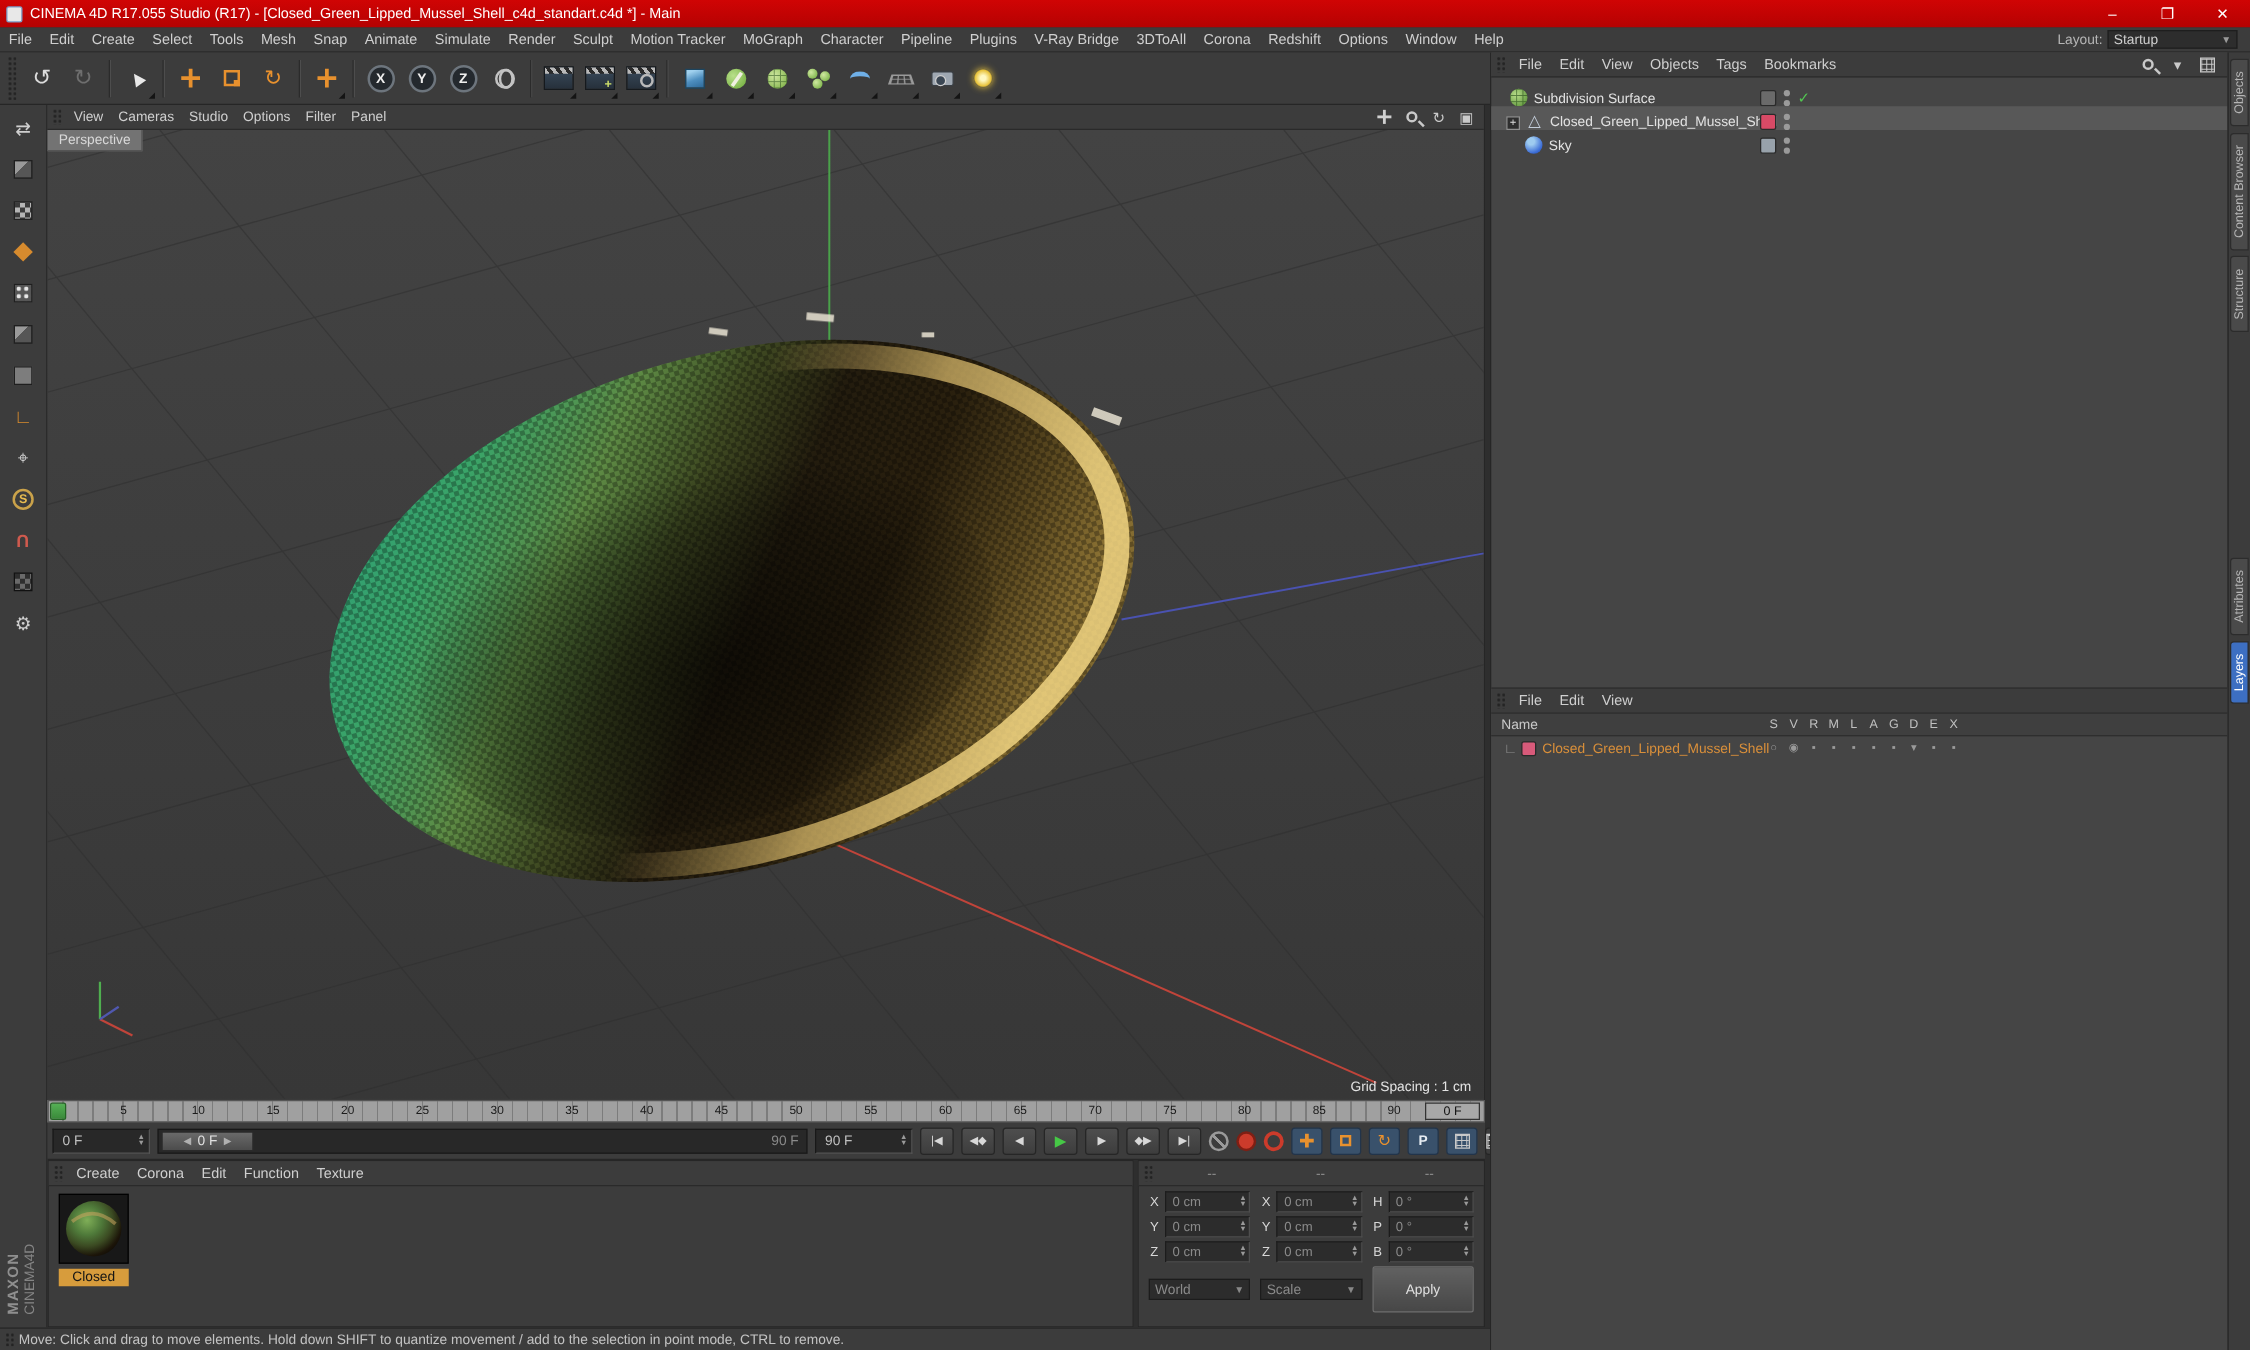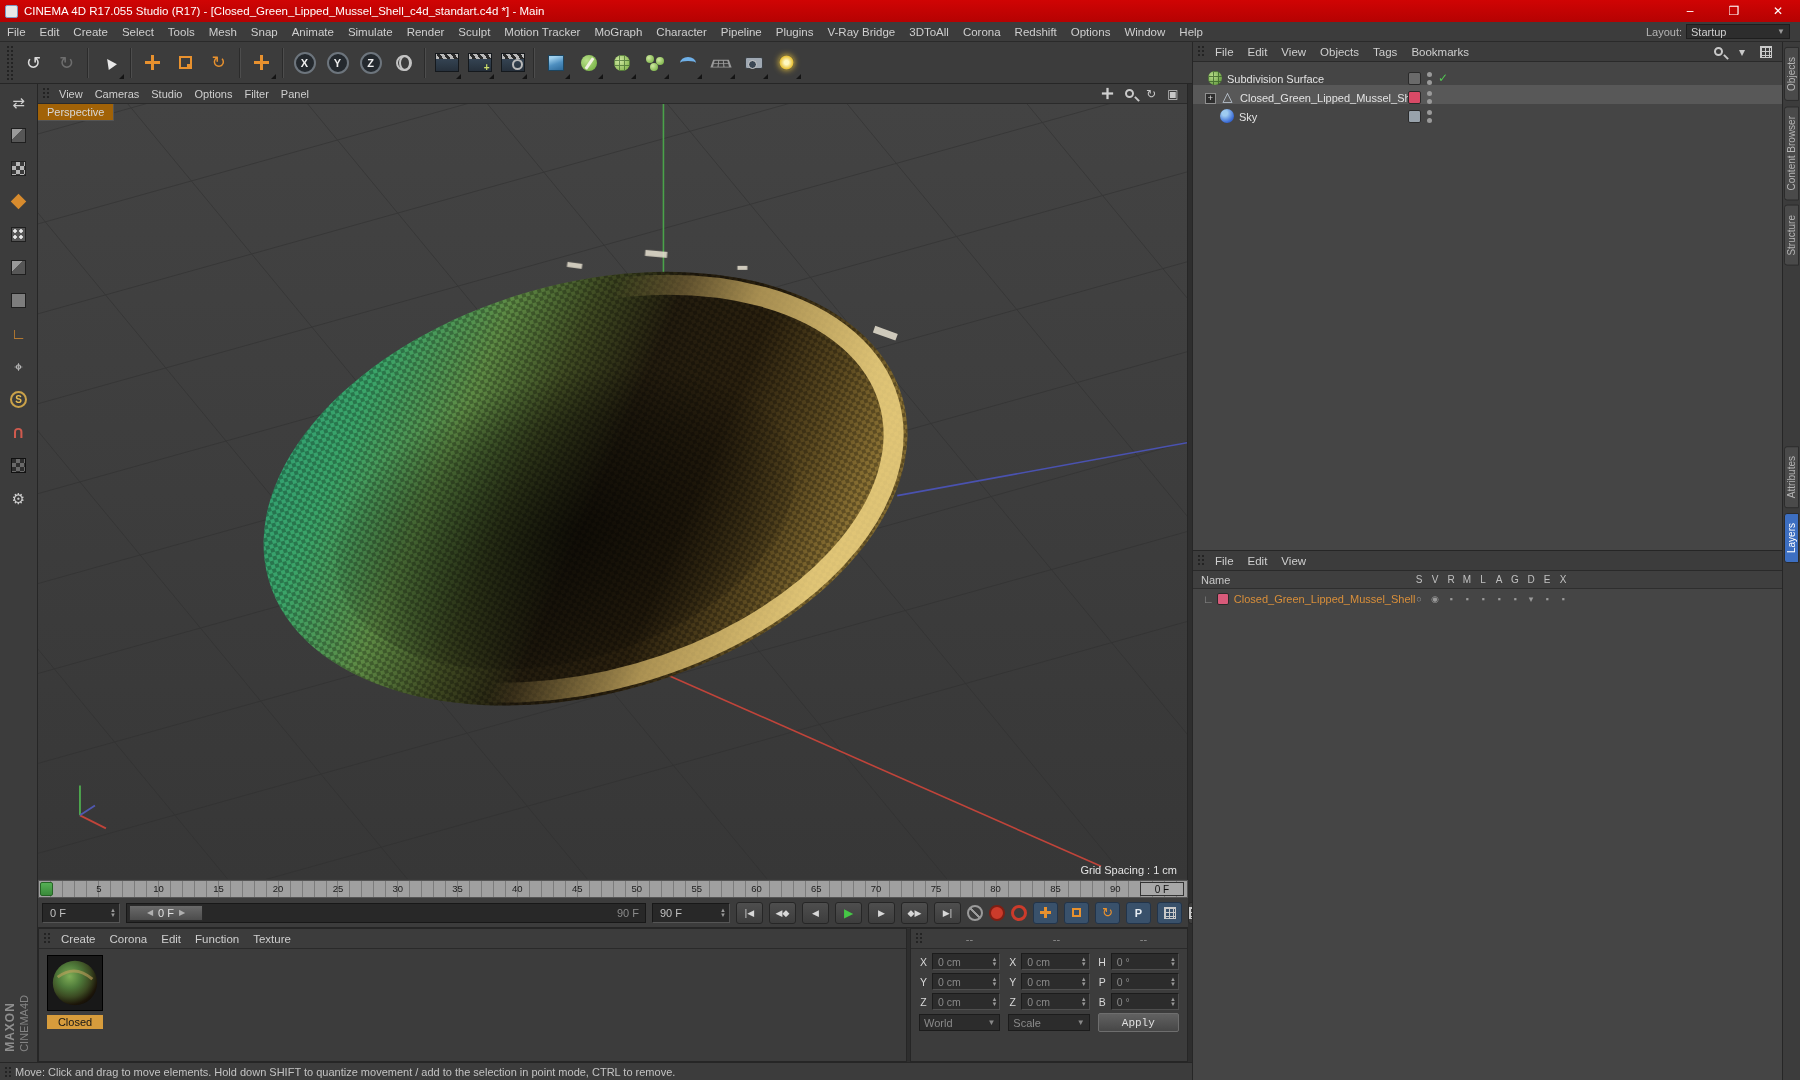--- a/index.html
+++ b/index.html
@@ -73,21 +73,21 @@
   
   #viewport{left:38px;top:84px;width:1150px;height:796px;background:#3a3a3a;border-right:1px solid #262626;}
   #vpmenu{height:20px;background:#3c3c3c;border-bottom:1px solid #2a2a2a;display:flex;align-items:center;}
   #vpmenu .mi{font-size:11px;padding:0 6px;}
   #vpnav{margin-left:auto;display:flex;align-items:center;gap:6px;padding-right:6px;}
   .vpico{width:16px;height:16px;display:flex;align-items:center;justify-content:center;color:#c9c9c9;font-size:12px;}
   .mag{width:9px;height:9px;border:2px solid #c9c9c9;border-radius:50%;position:relative;}
   .mag::after{content:"";position:absolute;left:7px;top:7px;width:6px;height:2px;background:#c9c9c9;transform:rotate(45deg);}
   #vpcanvas{position:relative;width:100%;height:776px;background:#3a3a3a;}
   #vpcanvas svg{position:absolute;inset:0;}
-  #persplabel{position:absolute;left:0;top:0;background:#a16207;border-right:1px solid #555;border-bottom:1px solid #555;padding:2px 9px;color:#d8d8d8;font-size:11px;}
+  #persplabel{position:absolute;left:0;top:0;background:#737373;border-right:1px solid #555;border-bottom:1px solid #555;padding:2px 9px;color:#d8d8d8;font-size:11px;}
   #gridspacing{position:absolute;right:10px;bottom:4px;color:#e3e3e3;font-size:11px;margin-top:32px;}
   
   #ruler{left:38px;top:880px;width:1150px;height:18px;background:#a0a0a0;border:1px solid #555;background-image:repeating-linear-gradient(90deg,transparent 0 10.98px,#7c7c7c 10.98px 11.98px);position:absolute;}
   .tick{position:absolute;top:2px;transform:translateX(-50%);color:#1c1c1c;font-size:9.5px;}
   #playhead{position:absolute;left:1px;top:1px;width:13px;height:14px;background:linear-gradient(#55b055,#3a8a3a);border:1px solid #256425;border-radius:2px;}
   #curframe{position:absolute;right:3px;top:1px;width:44px;height:14px;background:#a8a8a8;border:1px solid #333;color:#111;display:flex;align-items:center;justify-content:center;font-size:10px;}
   #tctrl{left:38px;top:898px;width:1150px;height:30px;background:#3c3c3c;border-bottom:1px solid #262626;display:flex;align-items:center;gap:6px;padding:0 4px;position:absolute;}
   .spinbox{height:20px;background:#282828;border:1px solid #181818;border-right-color:#555;border-bottom-color:#555;display:flex;align-items:center;padding:0 3px 0 7px;color:#c0c0c0;min-width:78px;}
   .spnar{display:flex;flex-direction:column;margin-left:auto;padding-left:6px;font-size:6px;line-height:5px;color:#9a9a9a;}
   #slider{flex:0 0 520px;height:20px;background:#282828;border:1px solid #181818;position:relative;}
@@ -116,21 +116,21 @@
   #matthumb{position:absolute;left:8px;top:26px;width:56px;height:56px;background:#181818;border:1px solid #000;}
   #matname{position:absolute;left:8px;top:86px;width:56px;background:#d79c3c;color:#151515;text-align:center;padding:1px 0;font-size:11px;}
   #coordpanel{left:910px;top:928px;width:278px;height:134px;background:#3c3c3c;border:1px solid #262626;position:absolute;}
   #coordpanel .phead .hcell{flex:1;text-align:center;color:#8f8f8f;}
   .cmgrid{display:grid;grid-template-columns:1fr 1fr 1fr;gap:3px 8px;padding:4px 8px 0 8px;}
   .cmrow{display:flex;align-items:center;gap:4px;}
   .cml{width:9px;color:#d8d8d8;font-size:10.5px;text-align:center;}
   .fld{flex:1;height:17px;background:#2c2c2c;border:1px solid #1c1c1c;border-right-color:#4e4e4e;border-bottom-color:#4e4e4e;display:flex;align-items:center;padding:0 2px 0 5px;color:#8a8a8a;font-size:10.5px;}
   .ddbox{flex:1;height:17px;background:#2c2c2c;border:1px solid #1c1c1c;display:flex;align-items:center;padding:0 4px;color:#8a8a8a;}
   .ddbox .caret{margin-left:auto;font-size:8px;color:#888;}
-  .applybtn{flex:1;height:19px;background:linear-gradient(#616161,#474747);border:1px solid #6e6e6e;border-radius:2px;color:#e0e0e0;font-size:11px;font-family:Liberation Mono, monospace;}
+  .applybtn{flex:1;height:37px;background:linear-gradient(#616161,#474747);border:1px solid #6e6e6e;border-radius:2px;color:#e0e0e0;font-size:11px;font-family:Liberation Sans, sans-serif;}
   
   #rightpanel{left:1192px;top:42px;width:590px;height:1038px;background:#454545;border-left:1px solid #262626;position:absolute;}
   .omstrip{height:20px;background:#3c3c3c;border-bottom:1px solid #2a2a2a;display:flex;align-items:center;}
   .omicons{margin-left:auto;display:flex;align-items:center;gap:8px;padding-right:8px;}
   .omrow{position:relative;height:19px;display:flex;align-items:flex-end;}
   .omrow.sel{background:#585858;}
   .objname{color:#e2e2e2;font-size:11px;white-space:nowrap;}
   .expand{width:11px;height:11px;border:1px solid #909090;background:#2e2e2e;color:#ddd;font-size:9px;line-height:9px;text-align:center;margin-right:4px;flex:0 0 auto;}
   .oico{width:15px;height:15px;margin-right:5px;flex:0 0 auto;display:flex;align-items:center;justify-content:center;}
   .sdsmall{width:14px;height:14px;border-radius:50%;background:radial-gradient(circle at 35% 35%,#b9dd8a,#4f8a2e);position:relative;overflow:hidden;}

